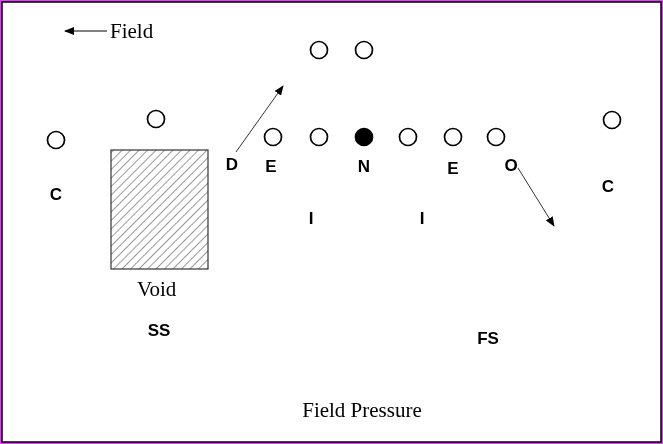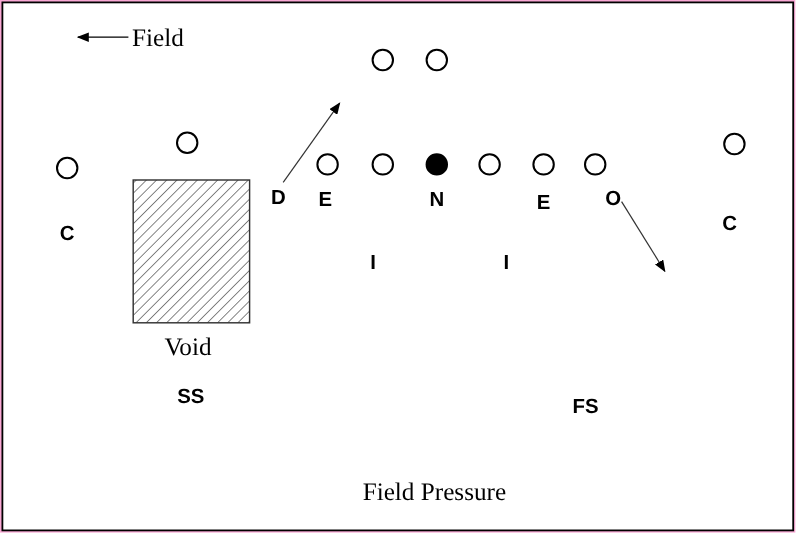--- a/index.html
+++ b/index.html
@@ -1,18 +1,18 @@
 <!DOCTYPE html>
 <html><head>
 <meta charset="utf-8">
 <style>
   html, body { margin: 0; padding: 0; background: #ffffff; }
   .canvas {
     position: relative; width: 663px; height: 444px; overflow: hidden;
-    background: #f9a8d4;
+    background: #d946ef;
   }
   svg { position: absolute; left: 0; top: 0; }
   .serif { font-family: "Liberation Serif", "DejaVu Serif", serif; }
   .sans { font-family: "Liberation Sans", "DejaVu Sans", sans-serif; font-weight: bold; }
 </style>
 </head>
 <body>
 
 <div class="canvas">
   <svg width="663" height="444" viewBox="0 0 663 444">

